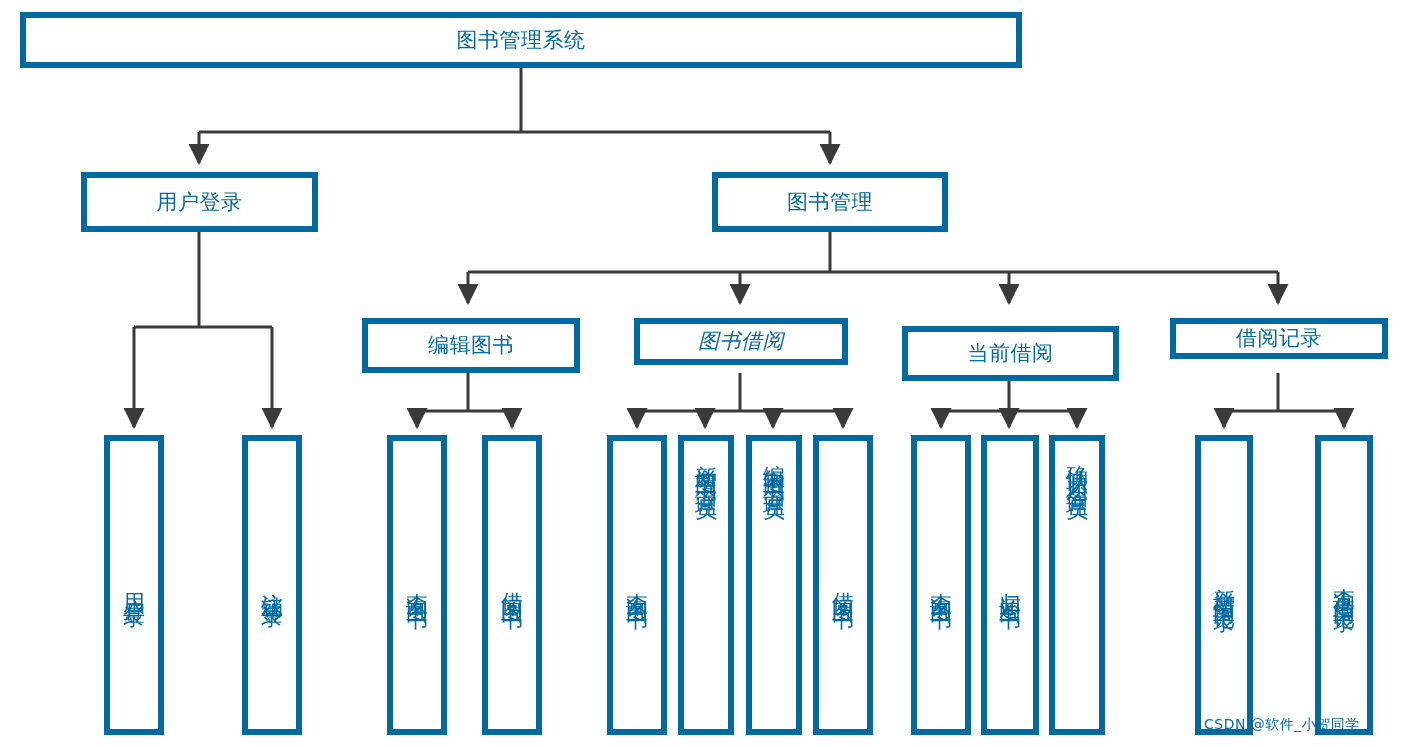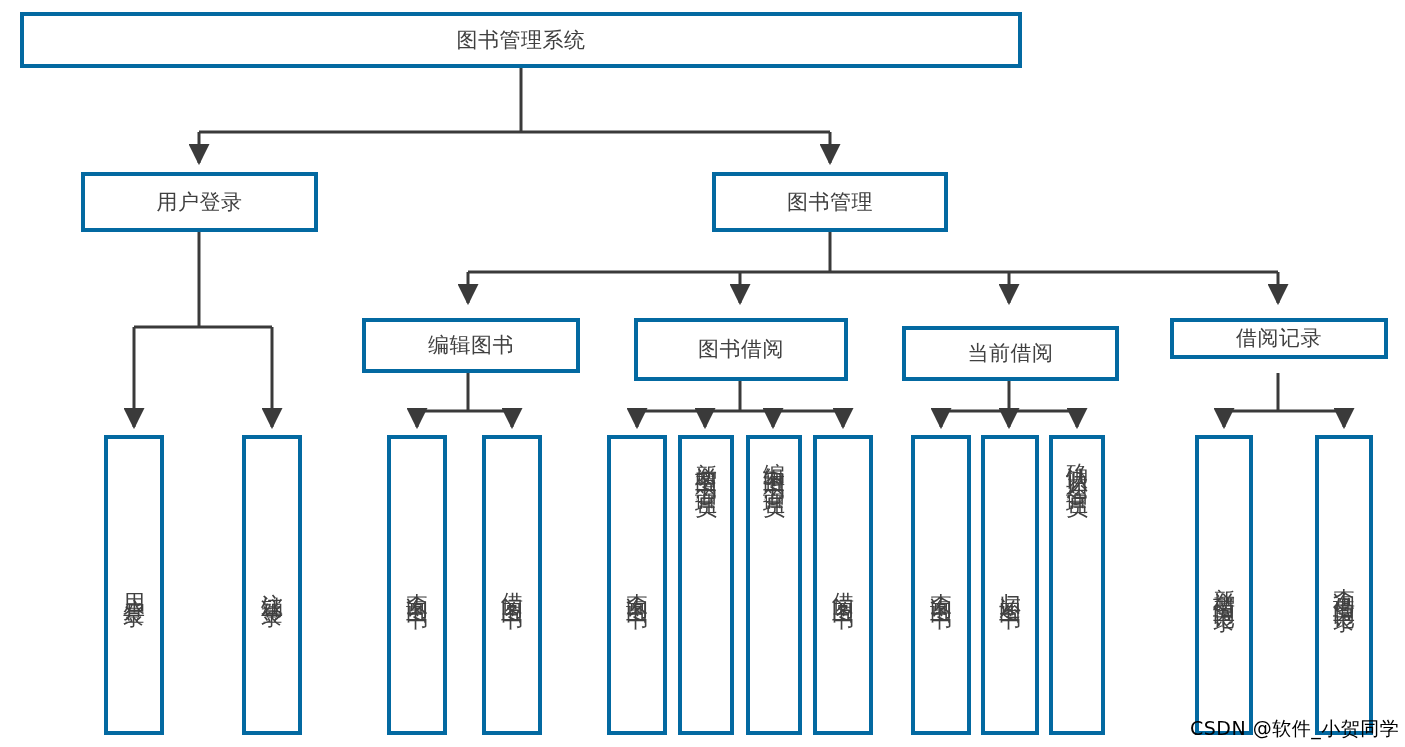--- a/index.html
+++ b/index.html
@@ -24,25 +24,25 @@
     left: 0;
     top: 0;
     width: 1405px;
     height: 747px;
     pointer-events: none;
   }
   .node {
     position: absolute;
     box-sizing: border-box;
     background: #ffffff;
-    border: 4px solid #0369a1;
+    border: 6px solid #0369a1;
     display: flex;
     align-items: center;
     justify-content: center;
-    color: #404040;
+    color: #0369a1;
   }
   .node .label {
     display: block;
     text-align: center;
     line-height: 1.18;
     white-space: nowrap;
   }
   
   .node.horiz .label {
     font-size: 21px;
@@ -59,25 +59,26 @@
     font-size: 22px;
     letter-spacing: 5px;
     line-height: 1;
   }
   .node.vert.short {
     align-items: center;
     padding-top: 0;
   }
   .watermark {
     position: absolute;
-    font-size: 19px;
-    color: #000000;
+    font-size: 14px;
+    color: #0369a1;
     white-space: nowrap;
     letter-spacing: 0.5px;
     user-select: none;
+    margin-left: 14px;
   }
 </style>
 </head>
 <body>
 
 <div id="diagram-root">
 
   <svg class="connectors" viewBox="0 0 1405 747" xmlns="http://www.w3.org/2000/svg">
     <defs>
       <marker id="arrow" viewBox="0 0 10 10" refX="9" refY="5" markerWidth="7" markerHeight="7" orient="auto-start-reverse">
@@ -135,21 +136,21 @@
   <div class="node horiz" style="left:81px; top:172px; width:237px; height:60px;">
     <span class="label">用户登录</span>
   </div>
   <div class="node horiz" style="left:712px; top:172px; width:236px; height:60px;align-items:center;">
     <span class="label">图书管理</span>
   </div>
 
   <div class="node horiz" style="left:362px; top:318px; width:218px; height:55px;">
     <span class="label">编辑图书</span>
   </div>
-  <div class="node horiz" style="left:634px; top:318px; width:214px; height:63px;">
+  <div class="node horiz" style="left:634px; top:318px; width:214px; height:47px;font-style:italic;">
     <span class="label">图书借阅</span>
   </div>
   <div class="node horiz" style="left:902px; top:318px; width:217px; height:55px;margin-top:8px;">
     <span class="label">当前借阅</span>
   </div>
   <div class="node horiz" style="left:1170px; top:318px; width:218px; height:41px;">
     <span class="label">借阅记录</span>
   </div>
 
   <div class="node vert short" style="left:104px; top:435px; width:60px; height:300px;">

